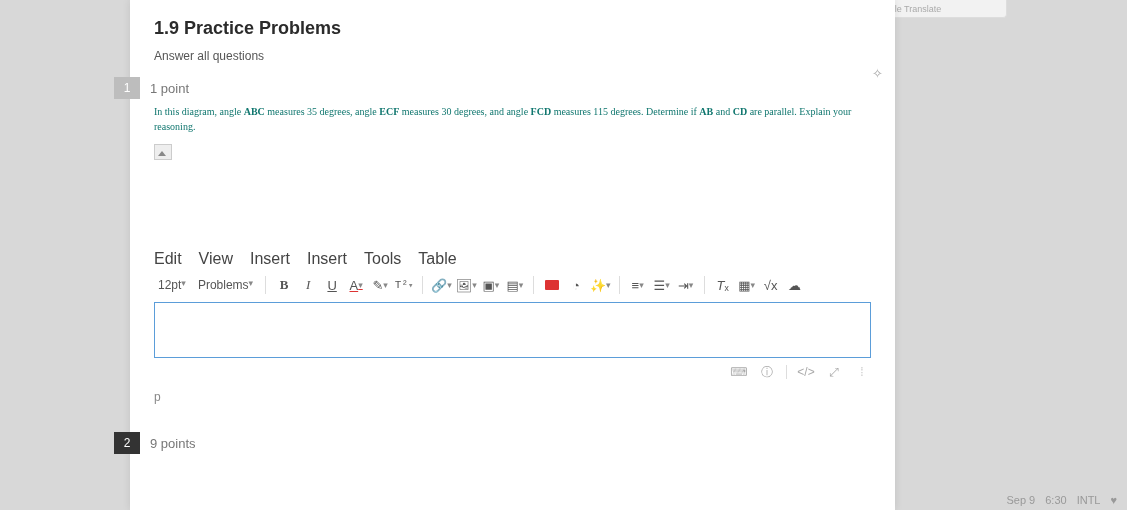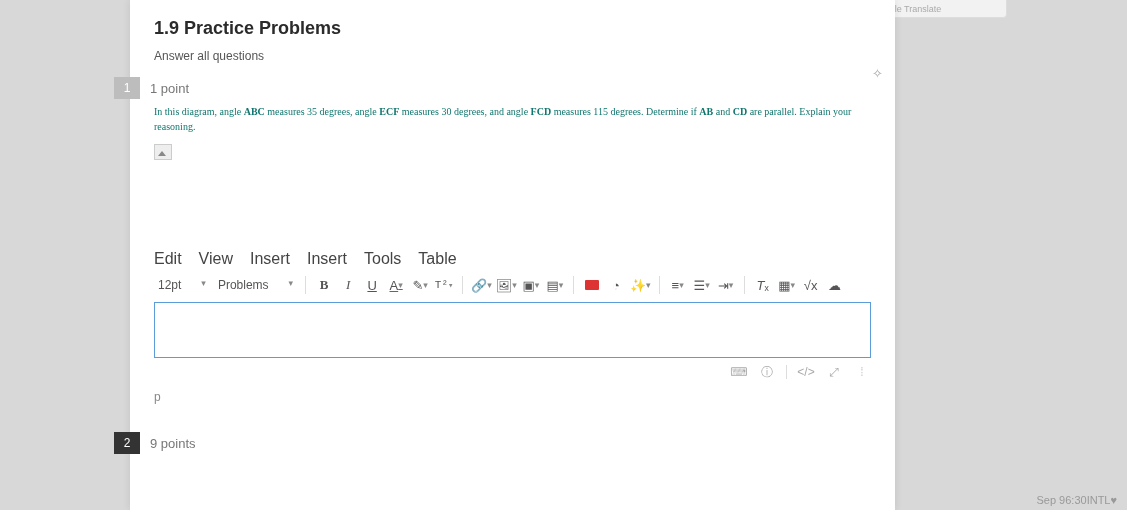--- a/index.html
+++ b/index.html
@@ -90,21 +90,21 @@
     align-items: center;
     gap: 4px;
     font-size: 12px;
     color: #555;
     flex-wrap: nowrap;
     margin-bottom: 6px;
   }
   .tb .sel {
     display: flex;
     align-items: flex-start;
-    gap: 20px;
+    gap: 0;
     padding: 2px 4px;
   }
   .tb .chev {
     font-size: 9px;
     color: #888;
   }
   .tb .sep {
     width: 1px;
     height: 18px;
     background: #ddd;
@@ -178,20 +178,21 @@
     font-size: 13px;
     cursor: pointer;
   }
   .bottom-right {
     position: absolute;
     right: 10px;
     bottom: 4px;
     font-size: 11px;
     color: #999;
     display: flex;
+    gap: 10px;
     align-items: center;
     justify-content: center;
   }
   .floaty {
     position: absolute;
     top: 0; right: 120px;
     width: 200px; height: 18px;
     background: #f2f2f2;
     border: 1px solid #ddd;
     border-top: none;

